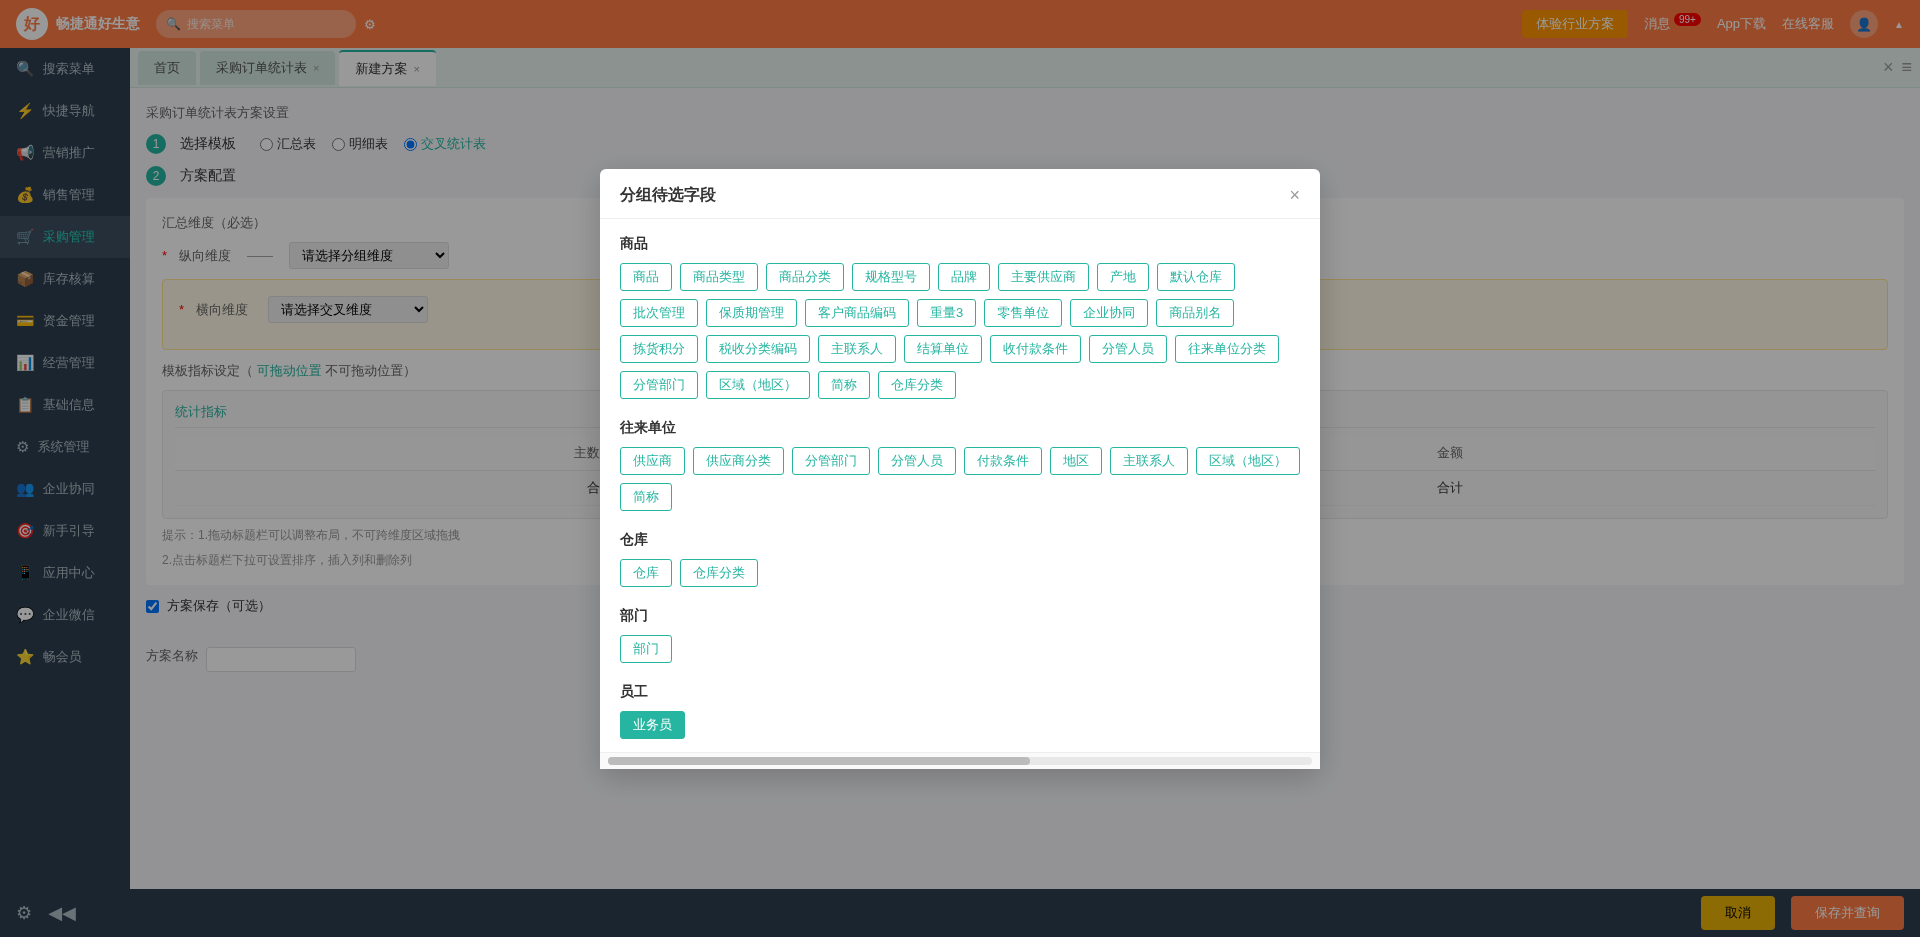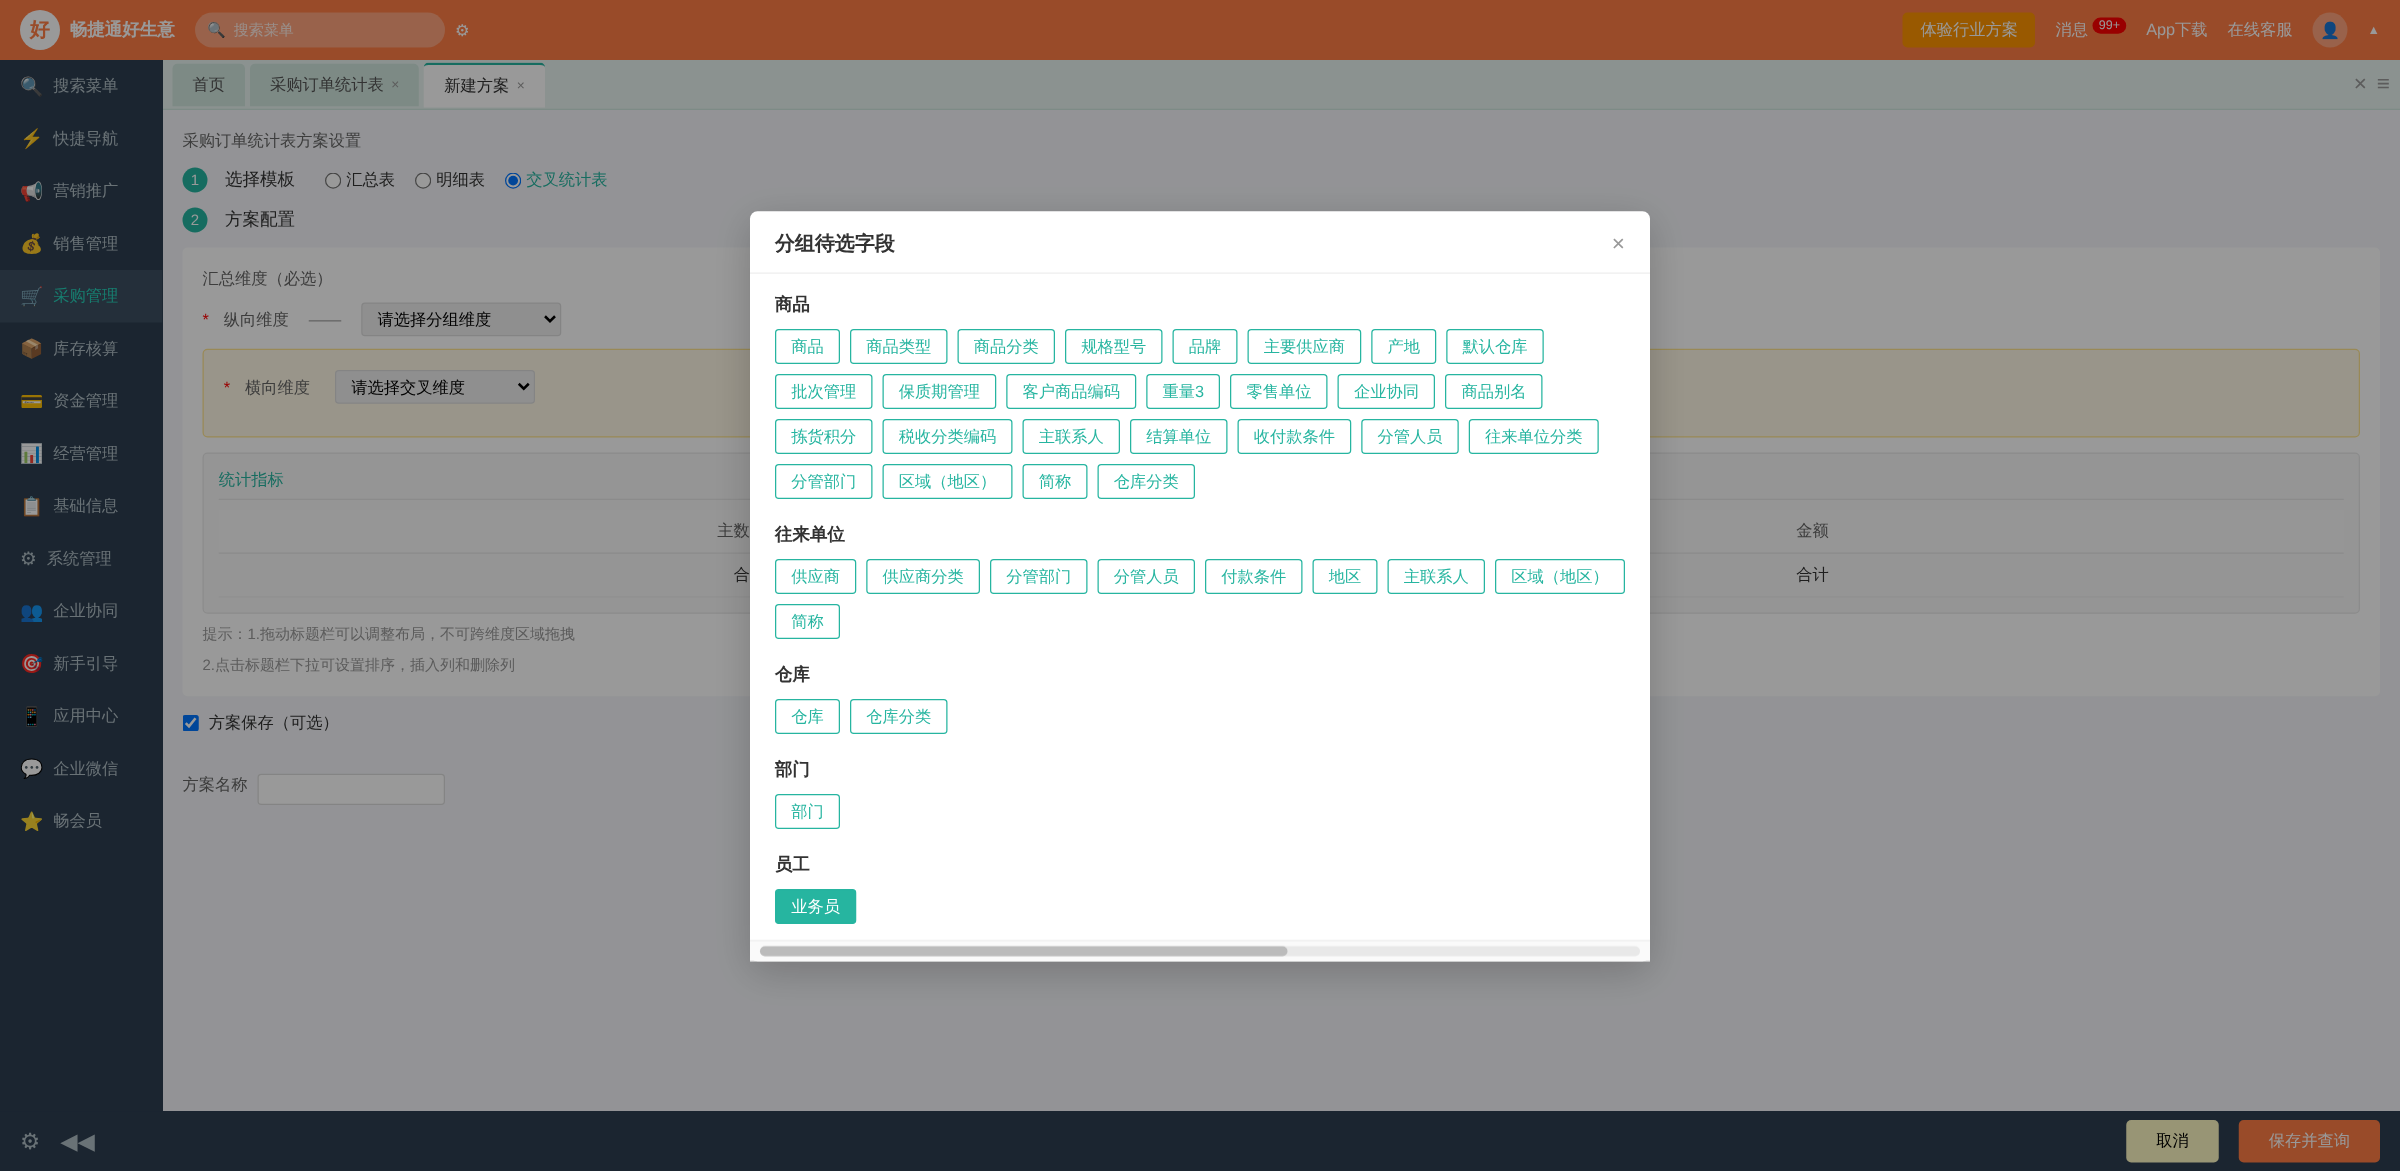--- a/index.html
+++ b/index.html
@@ -159,21 +159,21 @@
       gap: 16px;
       z-index: 200;
     }
     .bottom-icon {
       color: #b0bec5;
       font-size: 18px;
       cursor: pointer;
     }
     .btn-cancel-bottom {
       margin-left: auto;
-      background: #fef9c3;
+      background: #eab308;
       border: none;
       border-radius: 4px;
       padding: 8px 24px;
       cursor: pointer;
       font-size: 13px;
     }
     .btn-save-bottom {
       background: #ff7d45;
       color: white;
       border: none;
@@ -490,20 +490,25 @@
     <div style="background:#fff8e6;border:1px solid #ffe58f;border-radius:4px;padding:16px;margin-bottom:12px;">
       <div class="form-row">
         <span style="color:red;">*</span>
         <span style="font-size:13px;color:#666;">横向维度</span>
         <select class="form-select" style="margin-left:8px;">
           <option>请选择交叉维度</option>
         </select>
       </div>
     </div>
 
+    <div style="font-size:13px;color:#666;margin-bottom:10px;">
+      <span>模板指标设定（</span>
+      <span style="color:#26b5a0;">可拖动位置</span>
+      <span>  不可拖动位置）</span>
+    </div>
 
     <div style="background:#f9f9f9;border:1px solid #e8e8e8;border-radius:4px;padding:12px;">
       <div style="font-size:13px;color:#26b5a0;margin-bottom:8px;border-bottom:1px solid #e8e8e8;padding-bottom:6px;">统计指标</div>
       <div class="table-header">
         <div class="table-header-cell">主数量 <span style="font-size:10px;">▼</span></div>
         <div class="table-header-cell">金额</div>
       </div>
       <div class="table-row-data">
         <div class="table-cell">合计</div>
         <div class="table-cell">合计</div>

